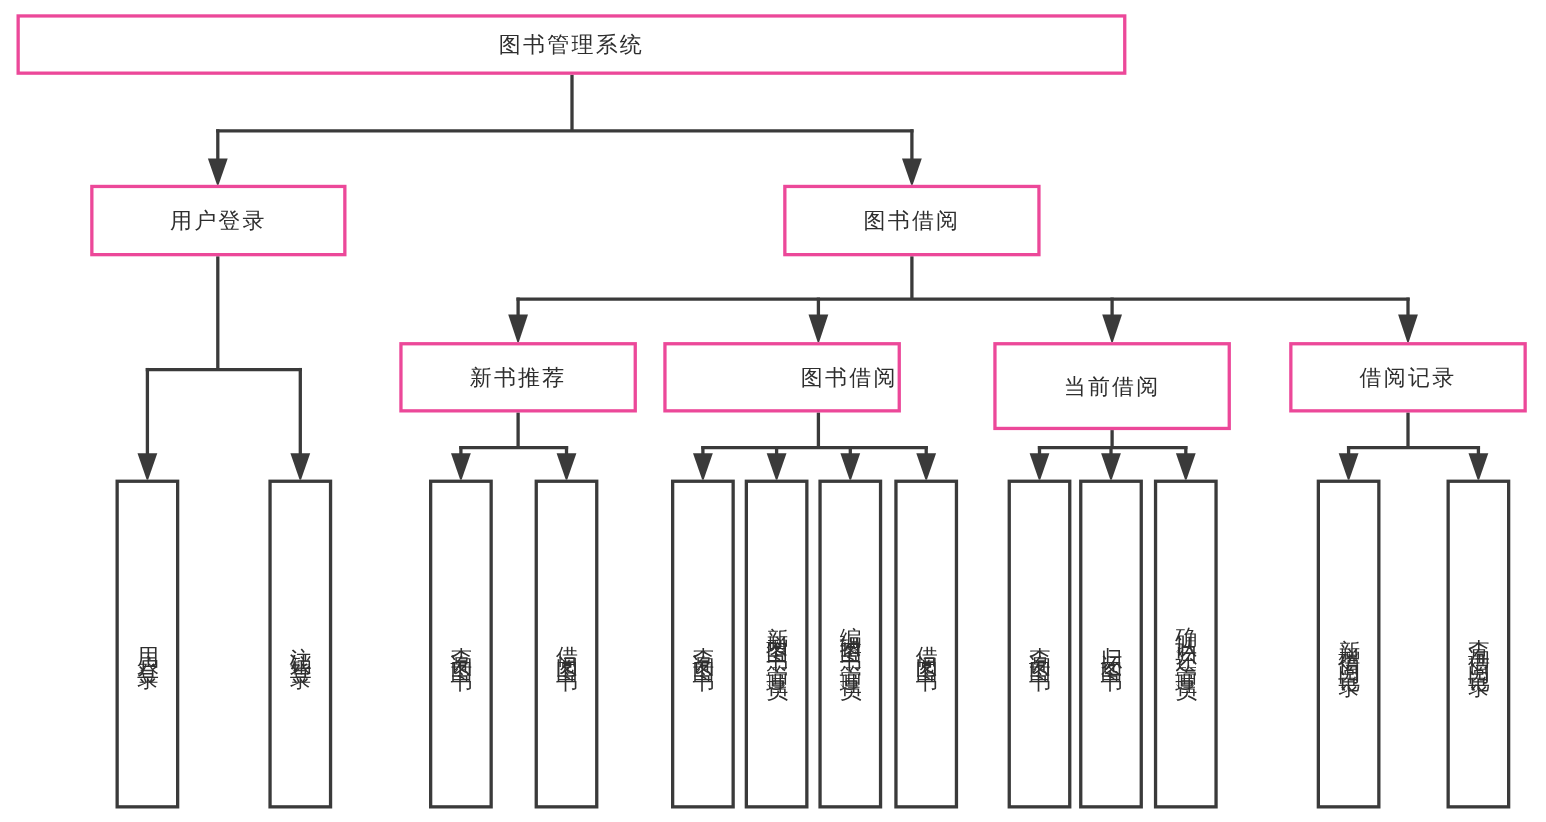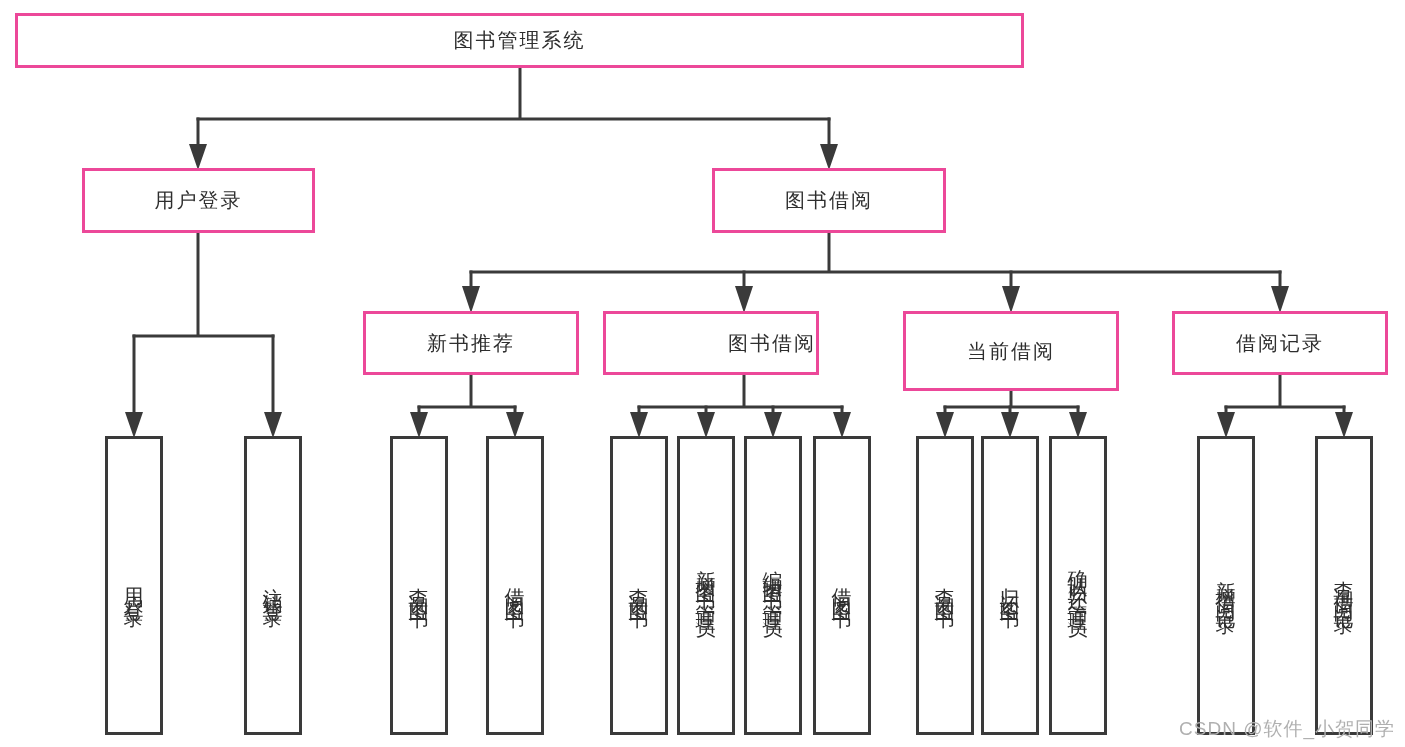--- a/index.html
+++ b/index.html
@@ -193,15 +193,14 @@
     <span class="vtext">确认归还（管理员）</span>
   </div>
 
   <div class="leaf" style="left:1197px;">
     <span class="vtext">新增借阅记录</span>
   </div>
   <div class="leaf" style="left:1315px;">
     <span class="vtext">查询借阅记录</span>
   </div>
 
-  <div id="watermark">CSDN @软件_小贺同学</div>
 
 </div>
 
 </body></html>

